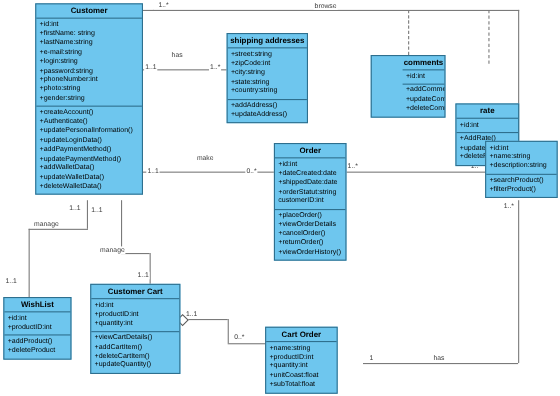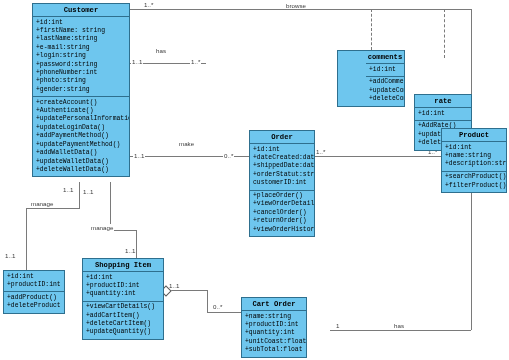--- a/index.html
+++ b/index.html
@@ -20,21 +20,20 @@
     background: #ffffff;
   }
 
   
   .uml-class {
     position: absolute;
     background: #6ec6ee;
     border: 1px solid #2e6f8e;
     box-sizing: border-box;
     z-index: 5;
-    font-family: Liberation Mono, monospace;
   }
   .uml-title {
     text-align: center;
     font-weight: bold;
     font-size: 7.2px;
     line-height: 10px;
     padding: 1px 0 1px 0;
     border-bottom: 1px solid #2e6f8e;
     color: #000;
     white-space: nowrap;
@@ -195,20 +194,34 @@
       <div>+updatePersonalInformation()</div>
       <div>+updateLoginData()</div>
       <div>+addPaymentMethod()</div>
       <div>+updatePaymentMethod()</div>
       <div>+addWalletData()</div>
       <div>+updateWalletData()</div>
       <div>+deleteWalletData()</div>
     </div>
   </div>
 
+  <div class="uml-class" style="left:206px; top:30px; width:74px;">
+    <div class="uml-title">shipping addresses</div>
+    <div class="uml-compartment">
+      <div>+street:string</div>
+      <div>+zipCode:int</div>
+      <div>+city:string</div>
+      <div>+state:string</div>
+      <div>+country:string</div>
+    </div>
+    <div class="uml-compartment last">
+      <div>+addAddress()</div>
+      <div>+updateAddress()</div>
+    </div>
+  </div>
 
   <div class="uml-class" style="left:337px; top:50px; width:68px;padding-left:28px;">
     <div class="uml-title">comments</div>
     <div class="uml-compartment">
       <div>+id:int</div>
     </div>
     <div class="uml-compartment last">
       <div>+addComment()</div>
       <div>+updateComment()</div>
       <div>+deleteComment()</div>
@@ -239,45 +252,45 @@
     <div class="uml-compartment last">
       <div>+placeOrder()</div>
       <div>+viewOrderDetails</div>
       <div>+cancelOrder()</div>
       <div>+returnOrder()</div>
       <div>+viewOrderHistory()</div>
     </div>
   </div>
 
   <div class="uml-class" style="left:441px; top:128px; width:66px;">
-    <div class="uml-title">Product</div>
     <div class="uml-compartment">
       <div>+id:int</div>
       <div>+name:string</div>
       <div>+description:string</div>
     </div>
     <div class="uml-compartment last">
       <div>+searchProduct()</div>
       <div>+filterProduct()</div>
     </div>
   </div>
 
   <div class="uml-class" style="left:3px; top:270px; width:62px;">
+    <div class="uml-title">WishList</div>
     <div class="uml-compartment">
       <div>+id:int</div>
       <div>+productID:int</div>
     </div>
     <div class="uml-compartment last">
       <div>+addProduct()</div>
       <div>+deleteProduct</div>
     </div>
   </div>
 
   <div class="uml-class" style="left:82px; top:258px; width:82px;">
-    <div class="uml-title">Shopping Item</div>
+    <div class="uml-title">Customer Cart</div>
     <div class="uml-compartment">
       <div>+id:int</div>
       <div>+productID:int</div>
       <div>+quantity:int</div>
     </div>
     <div class="uml-compartment last">
       <div>+viewCartDetails()</div>
       <div>+addCartItem()</div>
       <div>+deleteCartItem()</div>
       <div>+updateQuantity()</div>

